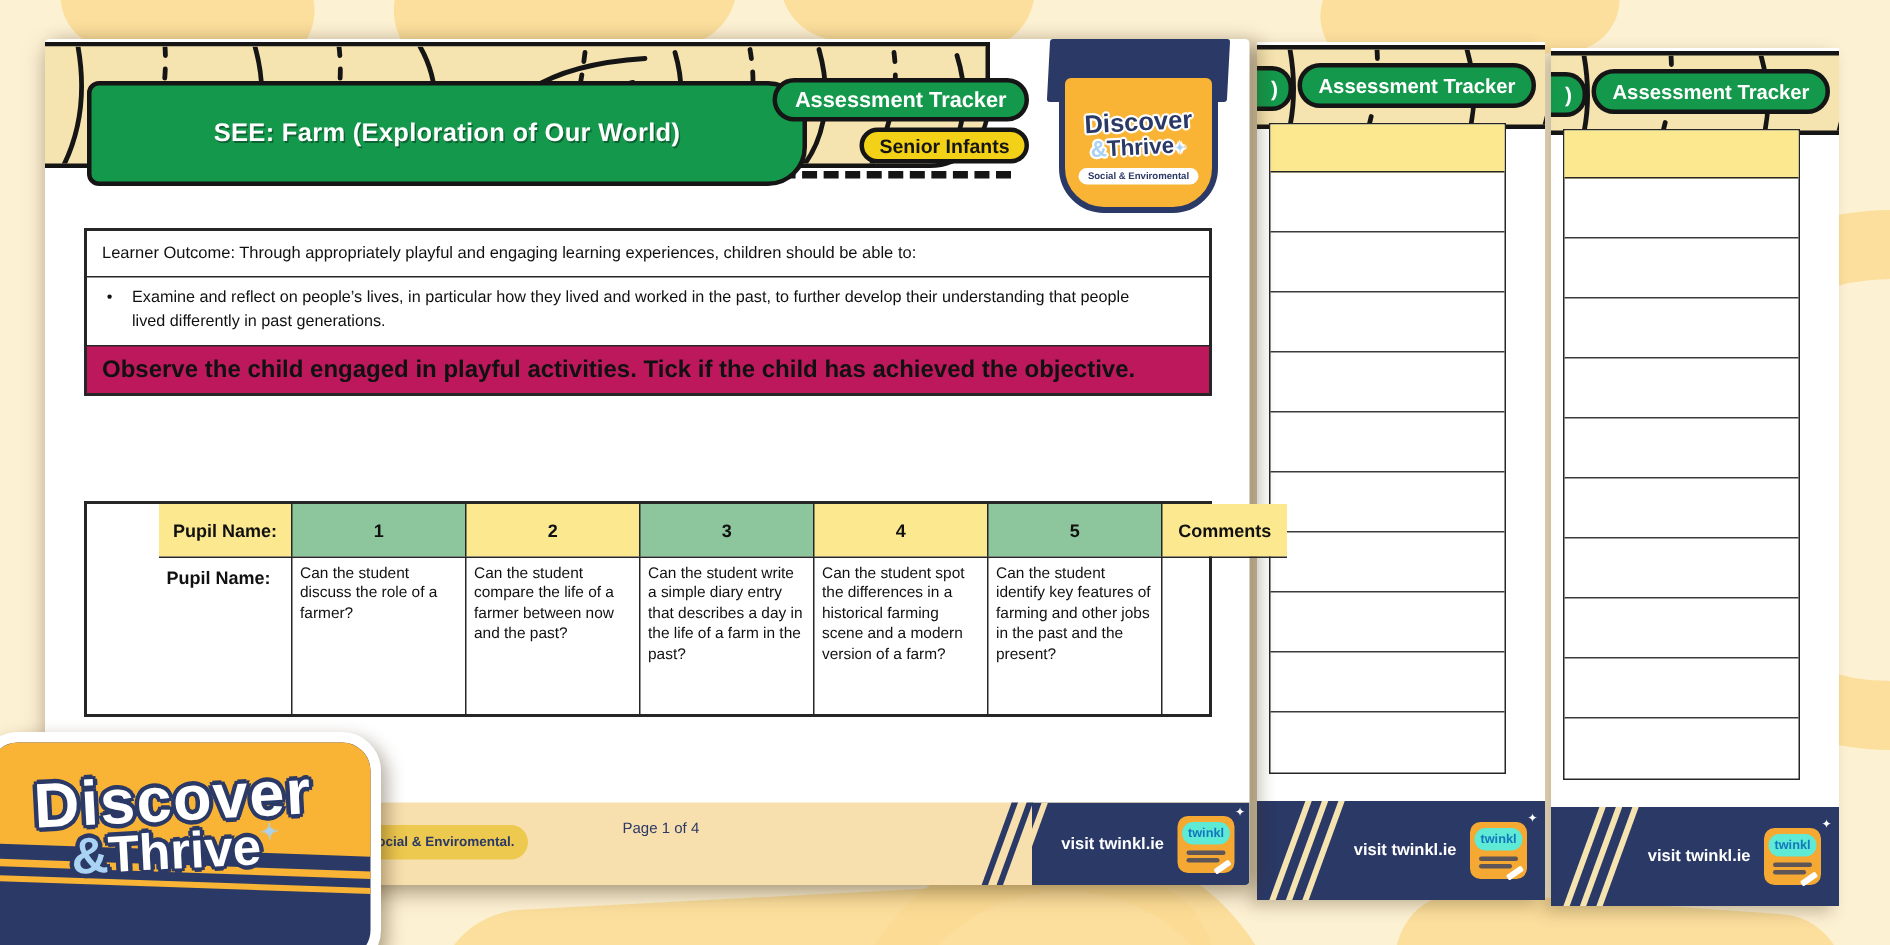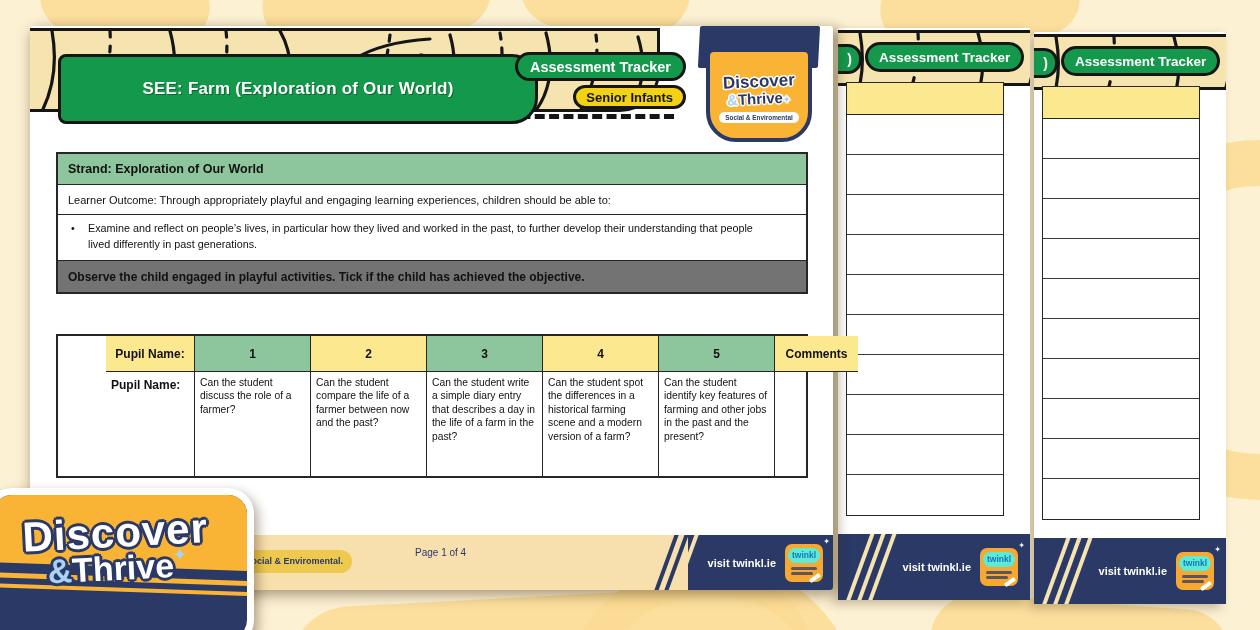--- a/index.html
+++ b/index.html
@@ -47,21 +47,21 @@
   .spark-blue { color:#a9d2f3; font-weight:800; }
 
   
   .strand-box { position:absolute; left:26px; top:126px; width:752px; border:2px solid #262626; background:#fff; }
   .s-row { border-top:1.5px solid #262626; color:#111; }
   .s-row:first-child { border-top:none; }
   .s-strand  { height:30px; background:#8dc59c; font-weight:bold; font-size:12.5px; display:flex; align-items:center; padding:0 10px; }
   .s-outcome { height:30px; font-size:11px; display:flex; align-items:center; padding:0 10px; }
   .s-bullet  { height:46px; font-size:10.8px; display:flex; padding:6px 30px 0 0; line-height:1.45; }
   .s-bullet .mark { width:30px; text-align:center; flex:0 0 30px; }
-  .s-observe { height:32px; background:#737373; font-weight:bold; font-size:12px; display:flex; align-items:center; padding:0 10px; }
+  .s-observe { height:32px; background:#be185d; font-weight:bold; font-size:16px; display:flex; align-items:center; padding:0 10px; }
 
   
   .pupil-box { position:absolute; left:26px; top:308px; width:752px; border:2px solid #262626; background:#fff; }
   .p-row { display:grid; grid-template-columns:88px 116px 116px 116px 116px 116px 84px;padding-left:48px; }
   .p-row > div { border-left:1.5px solid #262626; }
   .p-row > div:first-child { border-left:none; }
   .p-head > div { height:35px; display:flex; align-items:center; justify-content:center; font-weight:bold; font-size:12px; color:#111; }
   .c-yellow { background:#fce98f; } .c-green { background:#8dc59c; }
   .p-body > div { height:105px; border-top:1.5px solid #262626; font-size:10.3px; line-height:1.3; color:#111; padding:4px 5px; }
   .p-body .rowlabel { font-weight:bold; font-size:12px; padding-top:6px; }
@@ -257,21 +257,20 @@
   <div class="logo-top">
     <div class="logo-cap"></div>
     <div class="logo-badge">
       <div class="bubble l1">Discover</div>
       <div class="bubble l2"><span class="spark-blue">&amp;</span><span>Thrive</span><span class="spark-blue" style="font-size:9px;">✦</span></div>
       <div class="subj">Social &amp; Enviromental</div>
     </div>
   </div>
 
   <div class="strand-box">
-    <div class="s-row s-strand">Strand: Exploration of Our World</div>
     <div class="s-row s-outcome">Learner Outcome: Through appropriately playful and engaging learning experiences, children should be able to:</div>
     <div class="s-row s-bullet">
       <span class="mark">•</span>
       <span>Examine and reflect on people’s lives, in particular how they lived and worked in the past, to further develop their understanding that people lived differently in past generations.</span>
     </div>
     <div class="s-row s-observe">Observe the child engaged in playful activities. Tick if the child has achieved the objective.</div>
   </div>
 
   <div class="pupil-box">
     <div class="p-row p-head">

